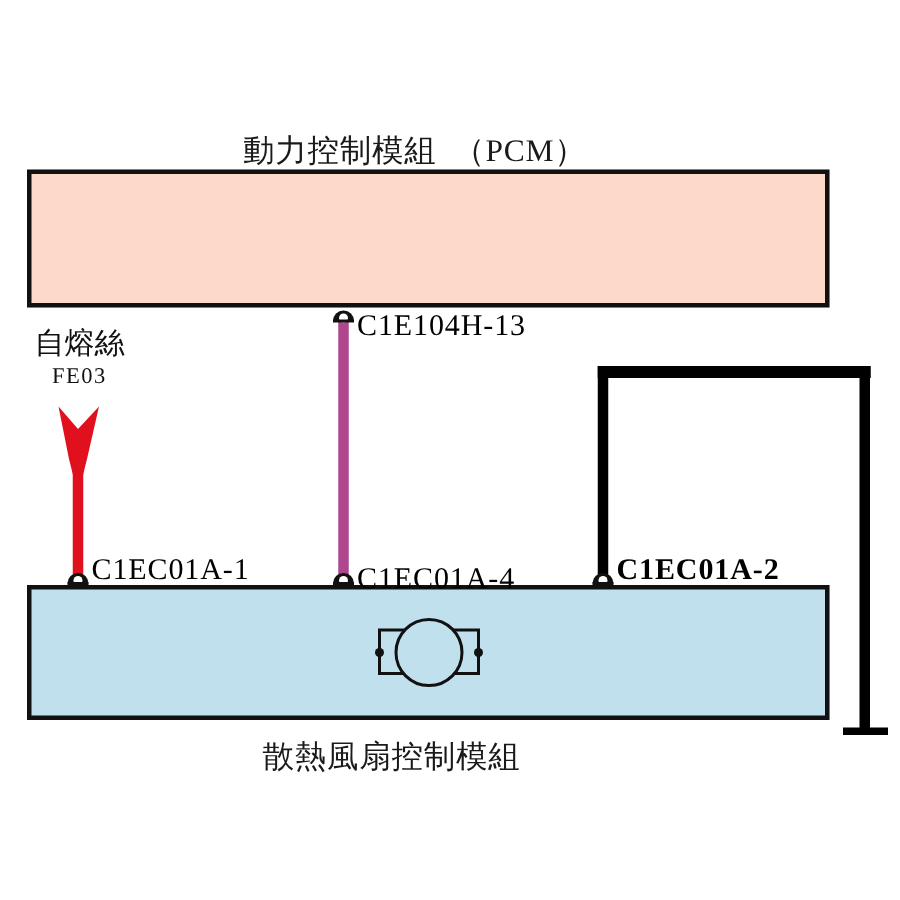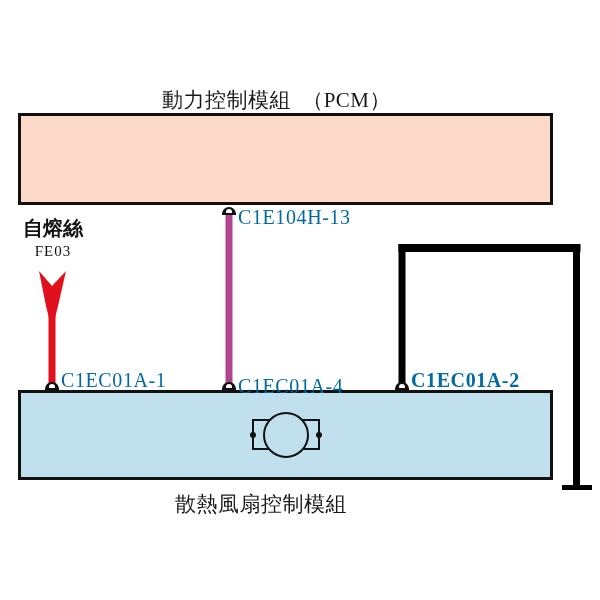--- a/index.html
+++ b/index.html
@@ -27,36 +27,35 @@
       white-space: nowrap;
       letter-spacing: 0.5px;
     }
     .title .paren {
       font-family: "Liberation Serif", serif;
     }
     .pin-label {
       position: absolute;
       font-family: "Liberation Serif", "DejaVu Serif", serif;
       font-size: 20px;
-      color: #0369a1;
+      color: #000000;
       white-space: nowrap;
       letter-spacing: 0.6px;
       line-height: 20px;
     }
     .fuse-label {
       position: absolute;
       white-space: nowrap;
       color: #111111;
       text-align: center;
     }
     .fuse-name {
       font-family: "DejaVu Sans", sans-serif;
       font-size: 20px;
       line-height: 24px;
-      font-weight: bold;
     }
     .fuse-id {
       font-family: "Liberation Serif", "DejaVu Serif", serif;
       font-size: 15px;
       line-height: 22px;
       letter-spacing: 1px;
     }
     svg.wires {
       position: absolute;
       left: 0;

